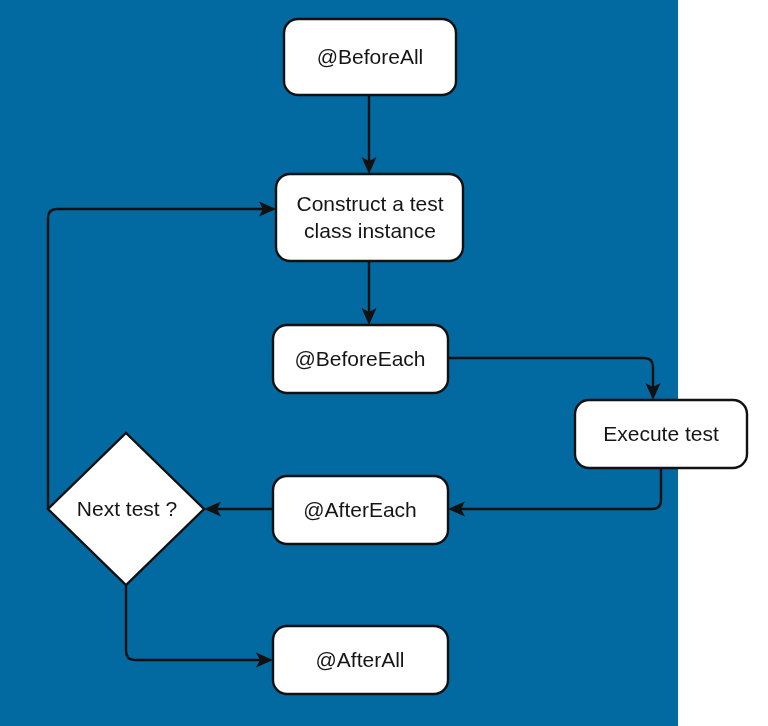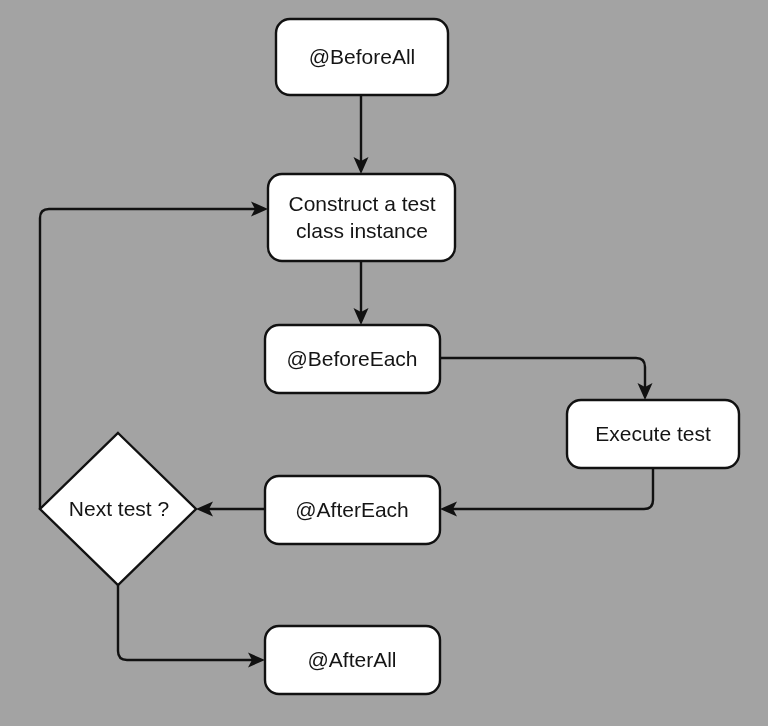--- a/index.html
+++ b/index.html
@@ -8,23 +8,24 @@
     background: #ffffff;
   }
   body {
     width: 768px;
     height: 726px;
     font-family: "Liberation Sans", sans-serif;
     overflow: hidden;
   }
   #flowchart-root {
     position: relative;
-    width: 768px;
+    width: 670px;
     height: 726px;
-    background: #a3a3a3;
+    background: #0369a1;
+    padding-left: 8px;
   }
   svg#flow-svg {
     display: block;
     width: 768px;
     height: 726px;
   }
   .node-shape {
     fill: #ffffff;
     stroke: #111111;
     stroke-width: 2.4;

